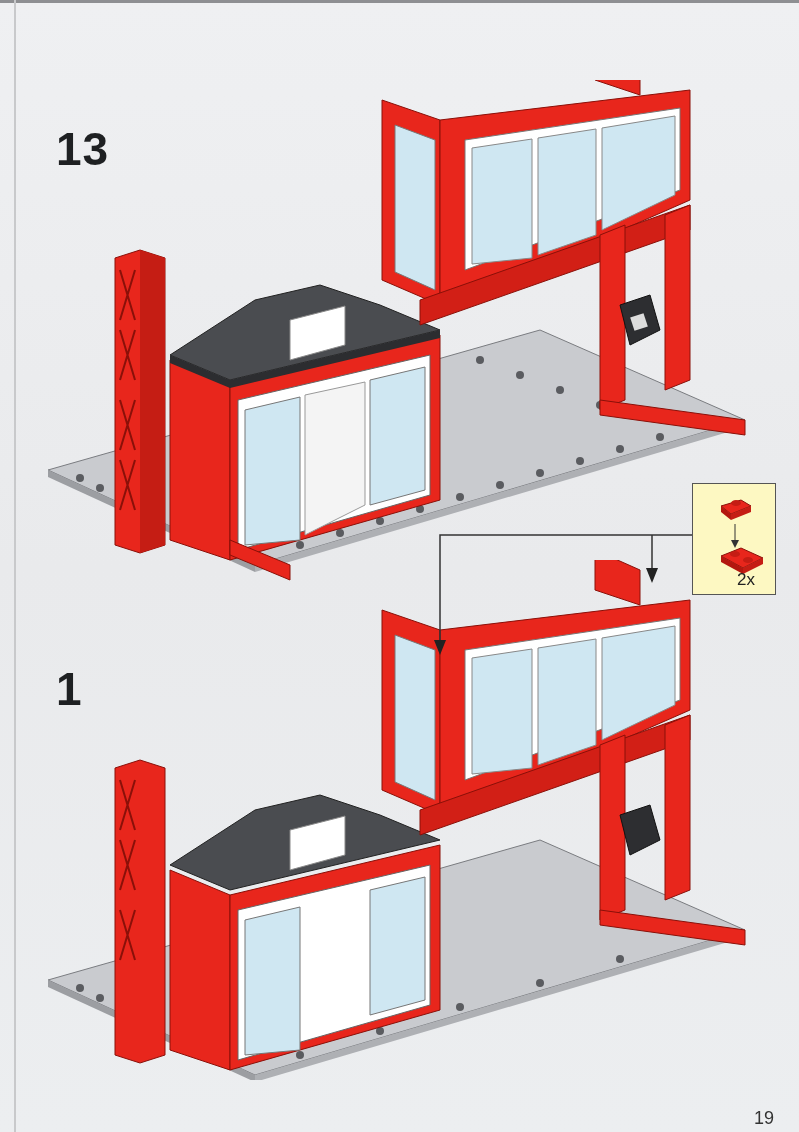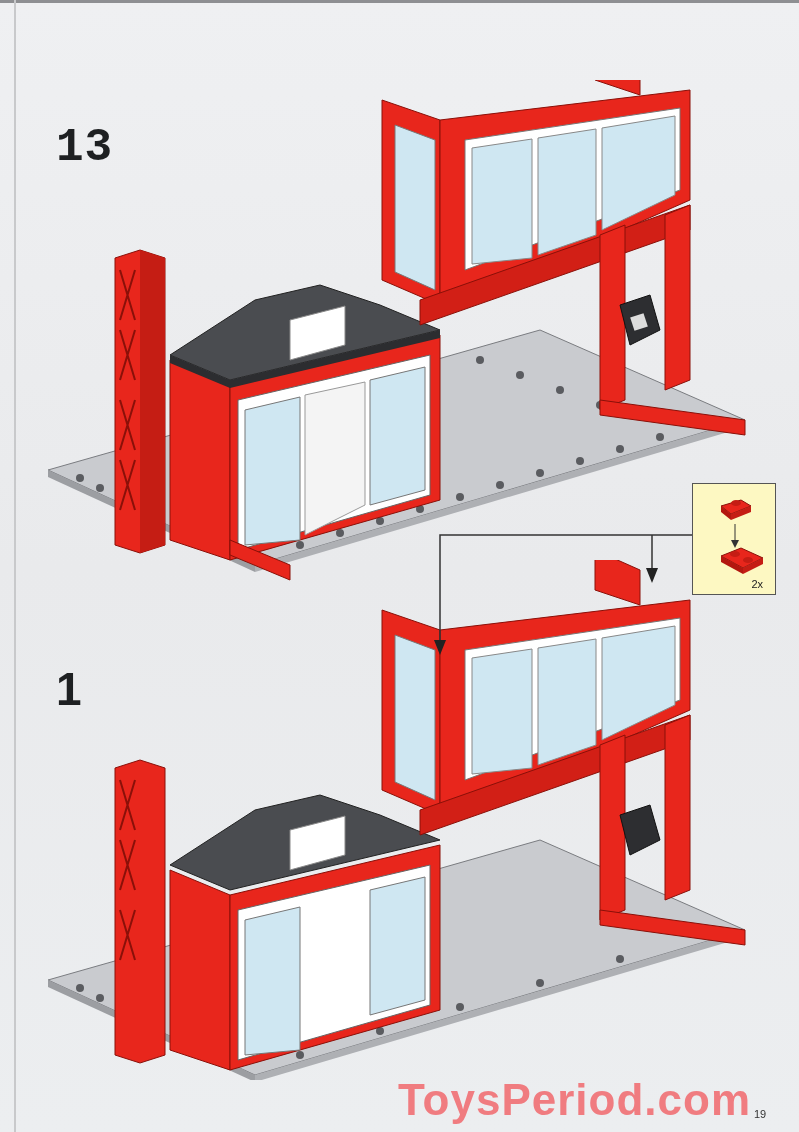--- a/index.html
+++ b/index.html
@@ -3,32 +3,32 @@
 <meta charset="utf-8">
 <style>
   html,body{margin:0;padding:0;}
   body{width:799px;height:1132px;position:relative;overflow:hidden;background:#eeeff1;font-family:"Liberation Sans",sans-serif;}
   .page{position:absolute;left:0;top:0;width:799px;height:1132px;background:linear-gradient(180deg,#eff0f2 0%,#e9eaec 50%,#eceef0 100%);}
   .spine{position:absolute;left:14px;top:0;width:2px;height:1132px;background:#c8c9cb;}
   .topline{position:absolute;left:0;top:0;width:799px;height:3px;background:#8e8f92;}
   .step-num{position:absolute;font-weight:bold;font-size:46px;color:#1e2022;letter-spacing:1px;}
   .model{position:absolute;left:0;width:799px;}
   .callout{position:absolute;left:692px;top:483px;width:82px;height:110px;background:#fdf8c2;border:1px solid #555;}
-  .callout .qty{position:absolute;right:12px;bottom:4px;font-size:11px;color:#222;margin-top:9px;}
+  .callout .qty{position:absolute;right:20px;bottom:4px;font-size:17px;color:#222;margin-top:9px;}
   .watermark{position:absolute;left:398px;top:1075px;font-weight:bold;font-size:44px;color:#f07c80;letter-spacing:1px;}
-  .pagenum{position:absolute;left:754px;top:1108px;font-size:11px;color:#333;}
+  .pagenum{position:absolute;left:754px;top:1108px;font-size:18px;color:#333;}
 </style>
 </head>
 <body>
 
 <div class="page">
   <div class="topline"></div>
   <div class="spine"></div>
 
-  <div class="step-num" style="left:56px;top:122px;font-family:Liberation Mono, monospace;">13</div>
+  <div class="step-num" style="left:56px;top:122px;">13</div>
   <svg class="model" style="top:80px;" width="799" height="520" viewBox="0 80 799 520">
     <g>
       <polygon points="48,470 255,565 745,420 540,330" fill="#c9cbcf" stroke="#7a7c80" stroke-width="1"></polygon>
       <polygon points="48,470 255,565 255,572 48,477" fill="#9c9ea2"></polygon>
       <polygon points="255,565 745,420 745,427 255,572" fill="#aeb0b4"></polygon>
     </g>
     <g fill="#5a5c60">
       <circle cx="80" cy="478" r="4"></circle>
         <circle cx="100" cy="488" r="4"></circle>
         <circle cx="120" cy="497" r="4"></circle>
@@ -151,15 +151,14 @@
       <polygon points="38,56 46,56 42,64" fill="#333"></polygon>
       <polygon points="28,72 48,64 70,74 50,84" fill="#e8261c" stroke="#8a1009"></polygon>
       <polygon points="28,72 50,84 50,90 28,78" fill="#b3170f"></polygon>
       <polygon points="50,84 70,74 70,80 50,90" fill="#c51d14"></polygon>
       <ellipse cx="42" cy="70" rx="5" ry="3" fill="#c51d14"></ellipse>
       <ellipse cx="55" cy="76" rx="5" ry="3" fill="#c51d14"></ellipse>
     </svg>
     <span class="qty">2x</span>
   </div>
 
-  <div class="watermark">ToysPeriod.com</div>
   <div class="pagenum">19</div>
 </div>
 
 </body></html>

